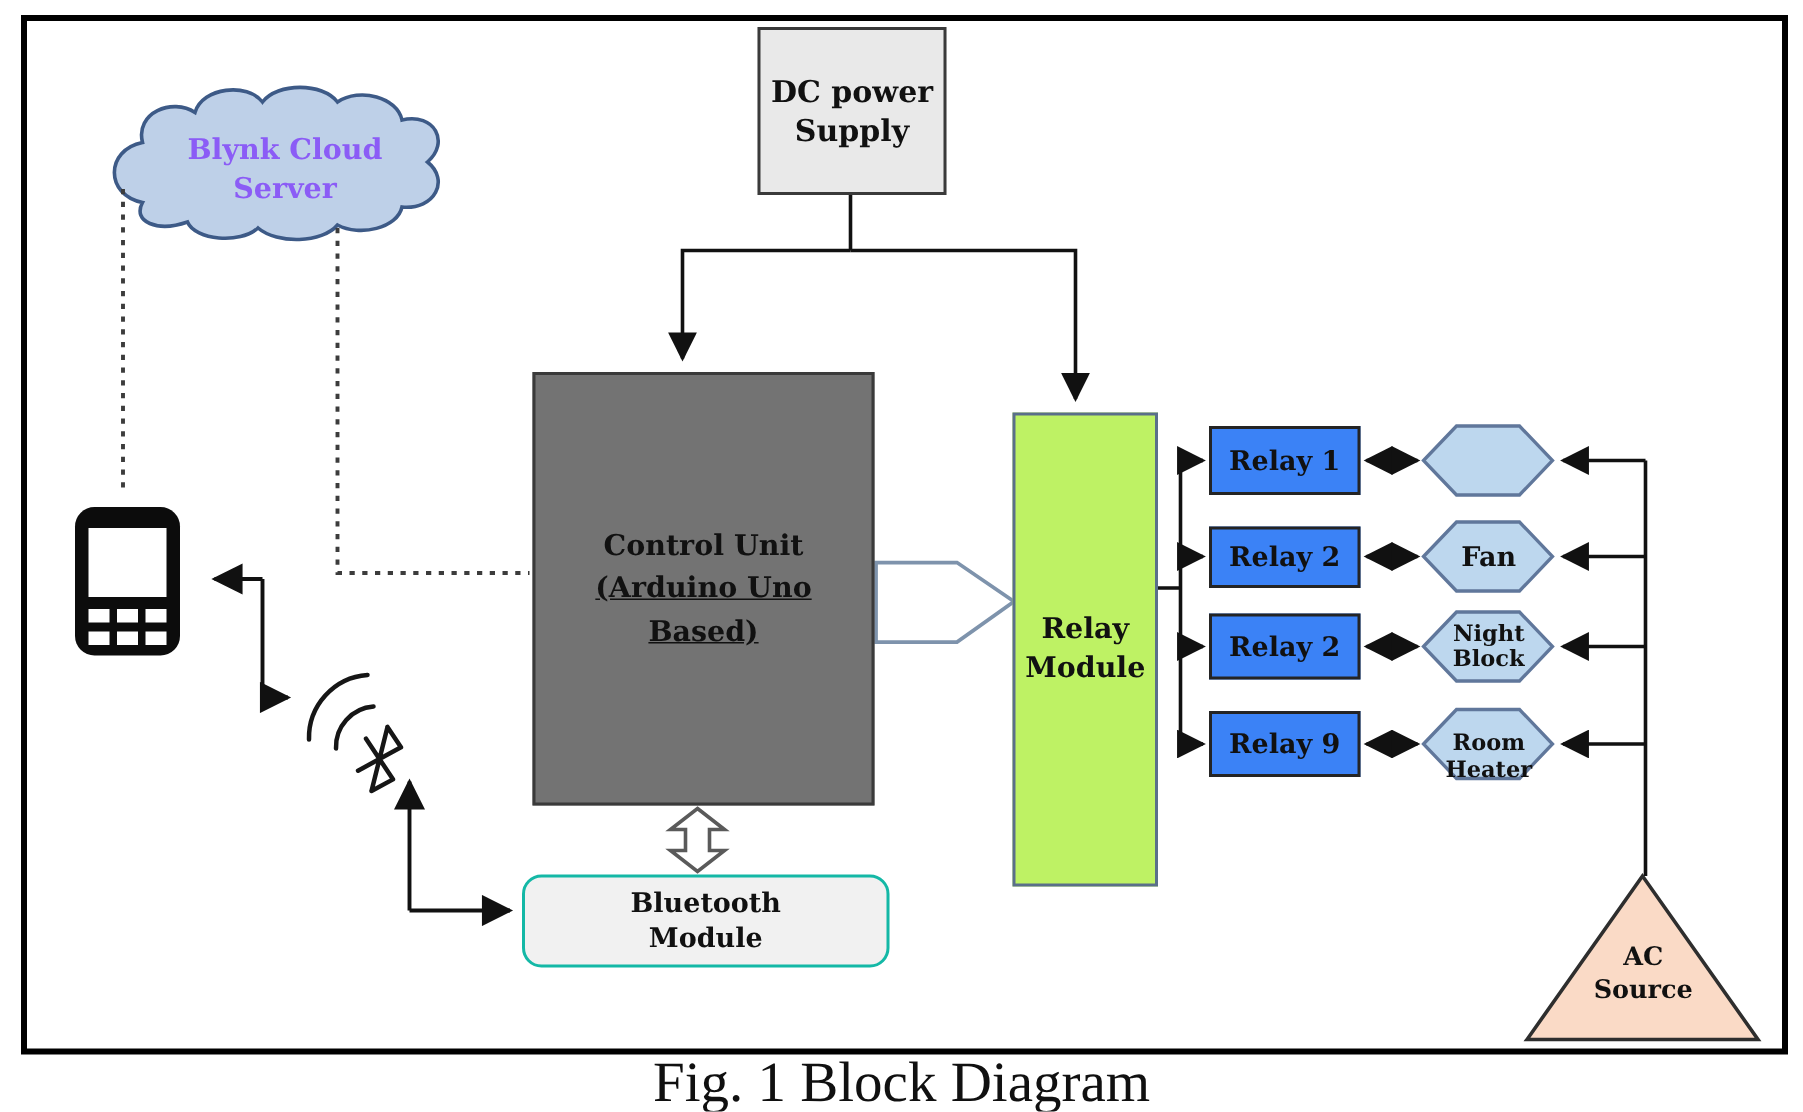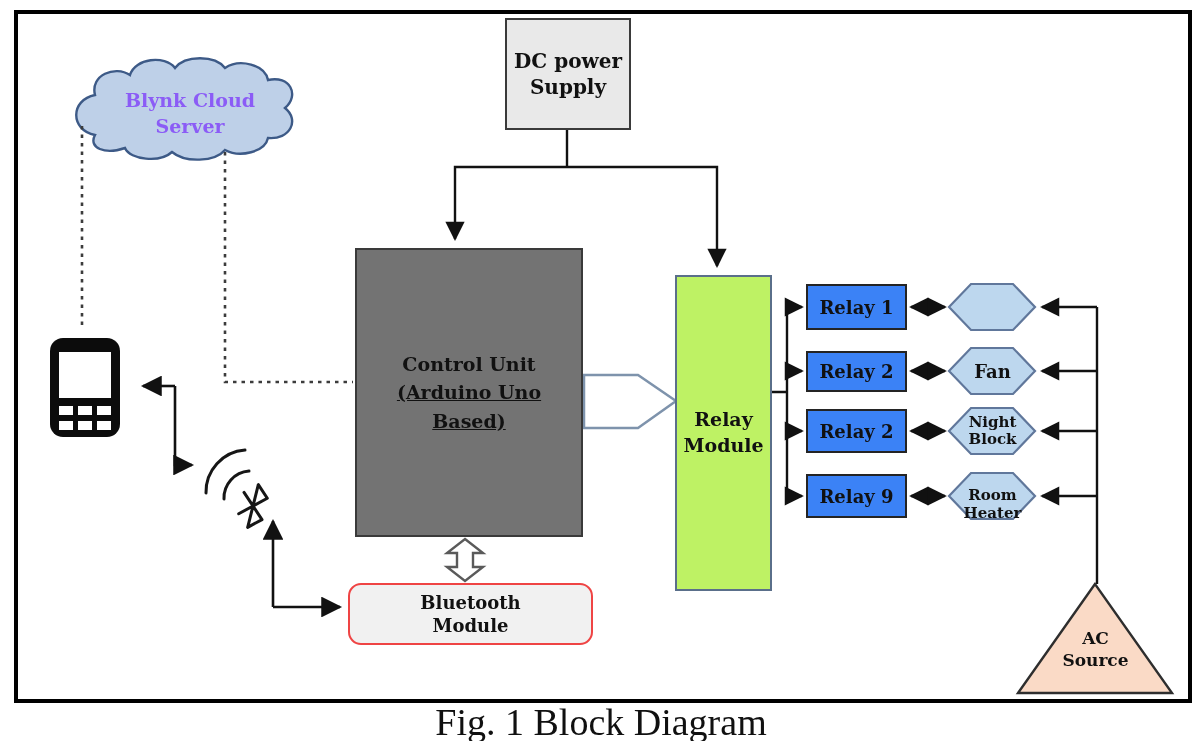--- a/index.html
+++ b/index.html
@@ -9,21 +9,21 @@
     border:4px solid #000;box-sizing:border-box;background:#fff;}
   svg.layer{position:absolute;left:0;top:0;width:1202px;height:741px;}
   .box{position:absolute;box-sizing:border-box;display:flex;flex-direction:column;
     align-items:center;justify-content:center;text-align:center;font-weight:bold;color:#111;}
   .lbl{position:absolute;text-align:center;font-weight:bold;color:#111;}
   .dc{left:505px;top:18px;width:126px;height:112px;background:#e9e9e9;border:2px solid #3a3a3a;font-size:20px;line-height:1.3;}
   .cu{left:355px;top:248px;width:228px;height:289px;background:#737373;border:2px solid #3a3a3a;font-size:19px;line-height:1.5;}
   .cu .u{text-decoration:underline;}
   .rm{left:675px;top:275px;width:97px;height:316px;background:#bef264;border:2px solid #5a6f8a;font-size:19px;line-height:1.35;}
   .relay{left:806px;width:101px;background:#3b82f6;border:2px solid #242424;font-size:18px;}
-  .btm{left:348px;top:583px;width:245px;height:62px;background:#f1f1f1;border:2px solid #ef4444;border-radius:13px;font-size:18px;line-height:1.3;}
+  .btm{left:348px;top:583px;width:245px;height:62px;background:#f1f1f1;border:2px solid #14b8a6;border-radius:13px;font-size:18px;line-height:1.3;}
   .cloudlbl{left:105px;top:88px;width:170px;font-size:19px;line-height:1.35;color:#8b5cf6;}
   .hexlbl{left:949px;width:87px;display:flex;flex-direction:column;align-items:center;justify-content:center;}
   .hex1{font-size:18px;}
   .hex2{font-size:15px;line-height:1.15;}
   .aclbl{left:1045px;top:627px;width:101px;font-size:17px;line-height:1.3;}
   .phonelbl{left:12px;top:447px;width:182px;font-size:20px;line-height:1.2;}
   .caption{position:absolute;left:0;top:700px;width:1202px;text-align:center;
     font-family:"Liberation Serif",serif;font-weight:normal;font-size:38px;color:#101010;}
 </style>
 </head>

